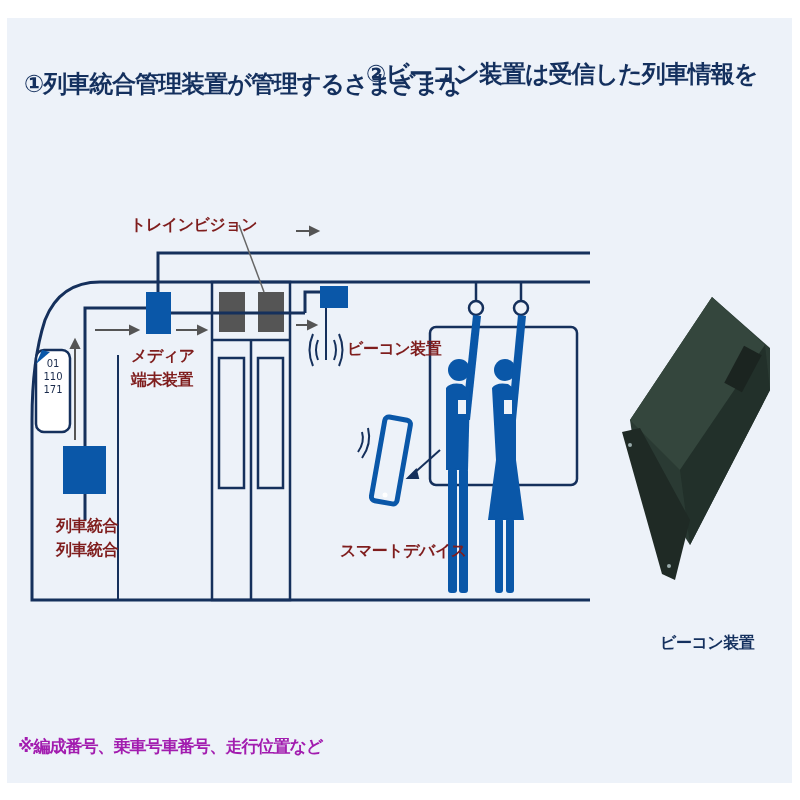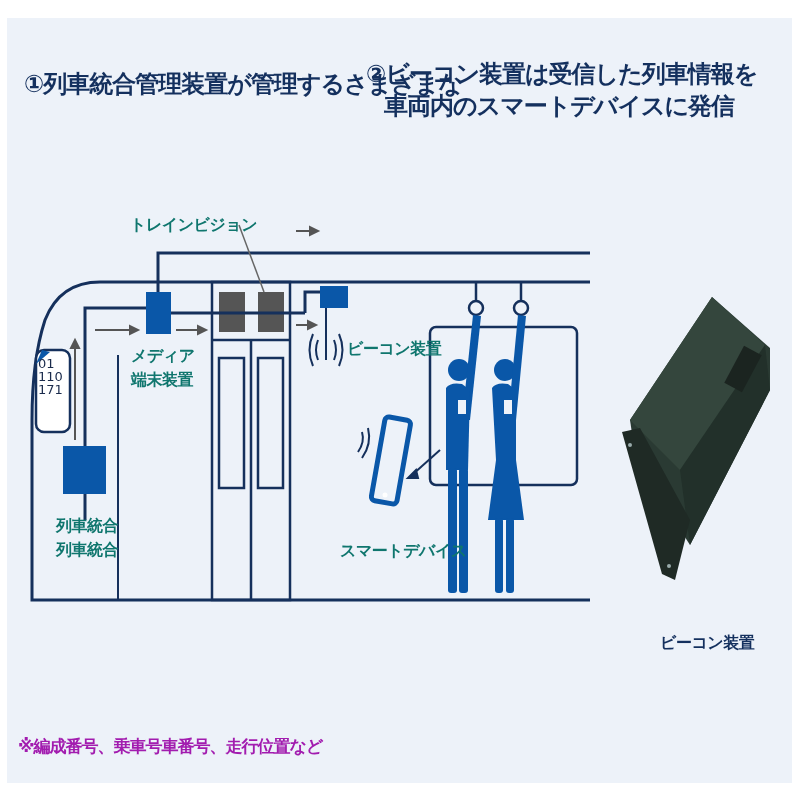--- a/index.html
+++ b/index.html
@@ -3,39 +3,38 @@
 <meta charset="utf-8">
 <style>
   html, body { margin:0; padding:0; background:#ffffff; }
   body { width:800px; height:800px; position:relative; overflow:hidden;
          font-family:"DejaVu Sans", "Liberation Sans", sans-serif; }
   .panel { position:absolute; left:7px; top:18px; width:785px; height:765px;
            background:#edf2f9; }
   .heading { position:absolute; color:#14305e; font-weight:bold; font-size:24px;
              line-height:32px; letter-spacing:-1px; white-space:nowrap; }
   .heading .line2 { display:block; padding-left:18px; }
-  .lbl { position:absolute; color:#0f766e; font-size:16px; font-weight:bold;
+  .lbl { position:absolute; color:#7f1d1d; font-size:16px; font-weight:bold;
          line-height:22px; white-space:nowrap; letter-spacing:-0.5px; }
   .footnote { position:absolute; left:18px; top:735px; color:#a21caf; font-size:17px;
               font-weight:bold; letter-spacing:-1px; white-space:nowrap; }
   svg.diagram { position:absolute; left:0; top:0; }
-  .bits { position:absolute; left:38px; top:357px; width:30px; font-size:13px;
-          line-height:13px; color:#1a2b4c; font-family:"DejaVu Sans", sans-serif; }
+  .bits { position:absolute; left:38px; top:357px; width:30px; font-size:10px;
+          line-height:13px; color:#1a2b4c; text-align:center; font-family:"DejaVu Sans", sans-serif; }
 </style>
 </head>
 <body>
 
 <div class="panel"></div>
 
 <div class="heading" style="left:24px; top:68px;">
   <span>①列車統合管理装置が管理するさまざまな</span>
 </div>
 <div class="heading" style="left:366px; top:58px;">
   <span>②ビーコン装置は受信した列車情報を</span>
-  <span class="line2">車両内のスマートデバイスに発信</span>
 </div>
 
 <svg class="diagram" width="800" height="800" viewBox="0 0 800 800">
 
   <g fill="none" stroke="#15305c" stroke-width="3">
     <path d="M590 282 L100 282 Q60 282 45 320 Q32 360 32 420 L32 600 L590 600"></path>
 
     <path d="M158 300 L158 253 L590 253" stroke-width="3"></path>
 
     <path d="M85 520 L85 308 L148 308"></path>

